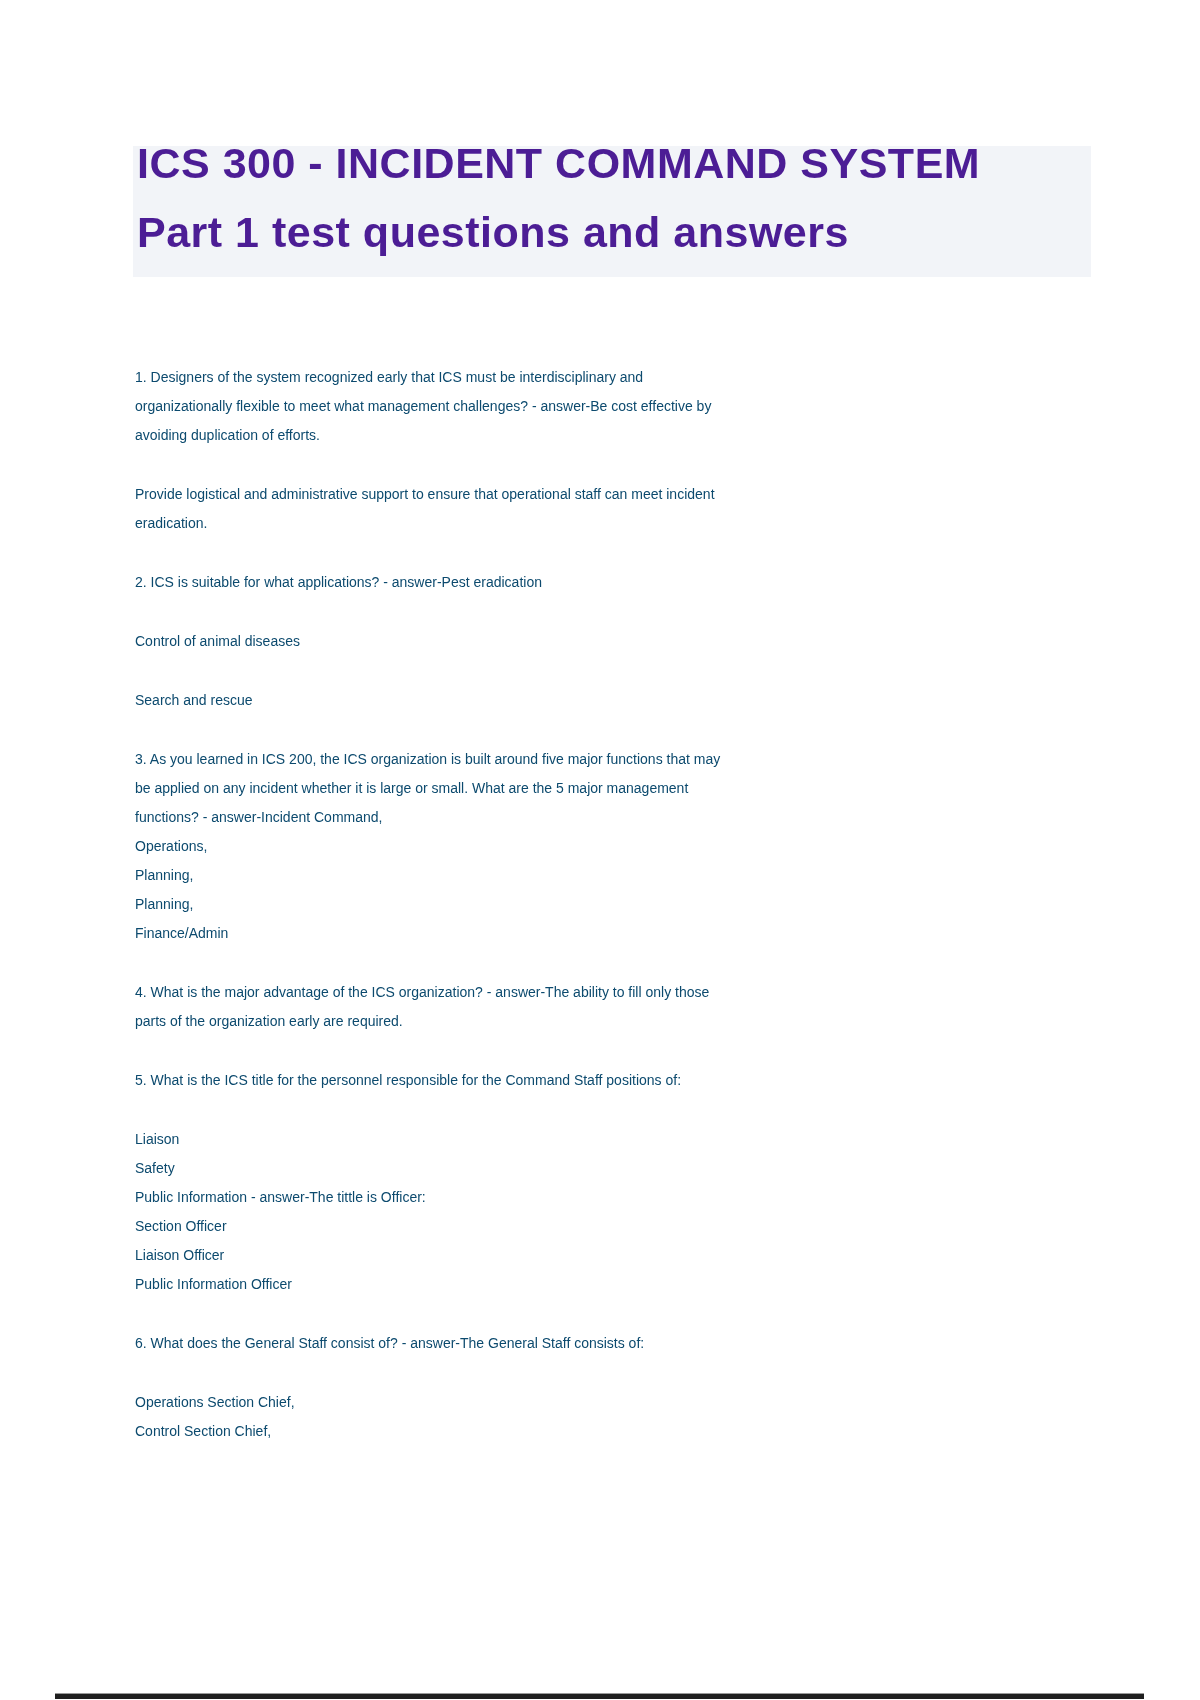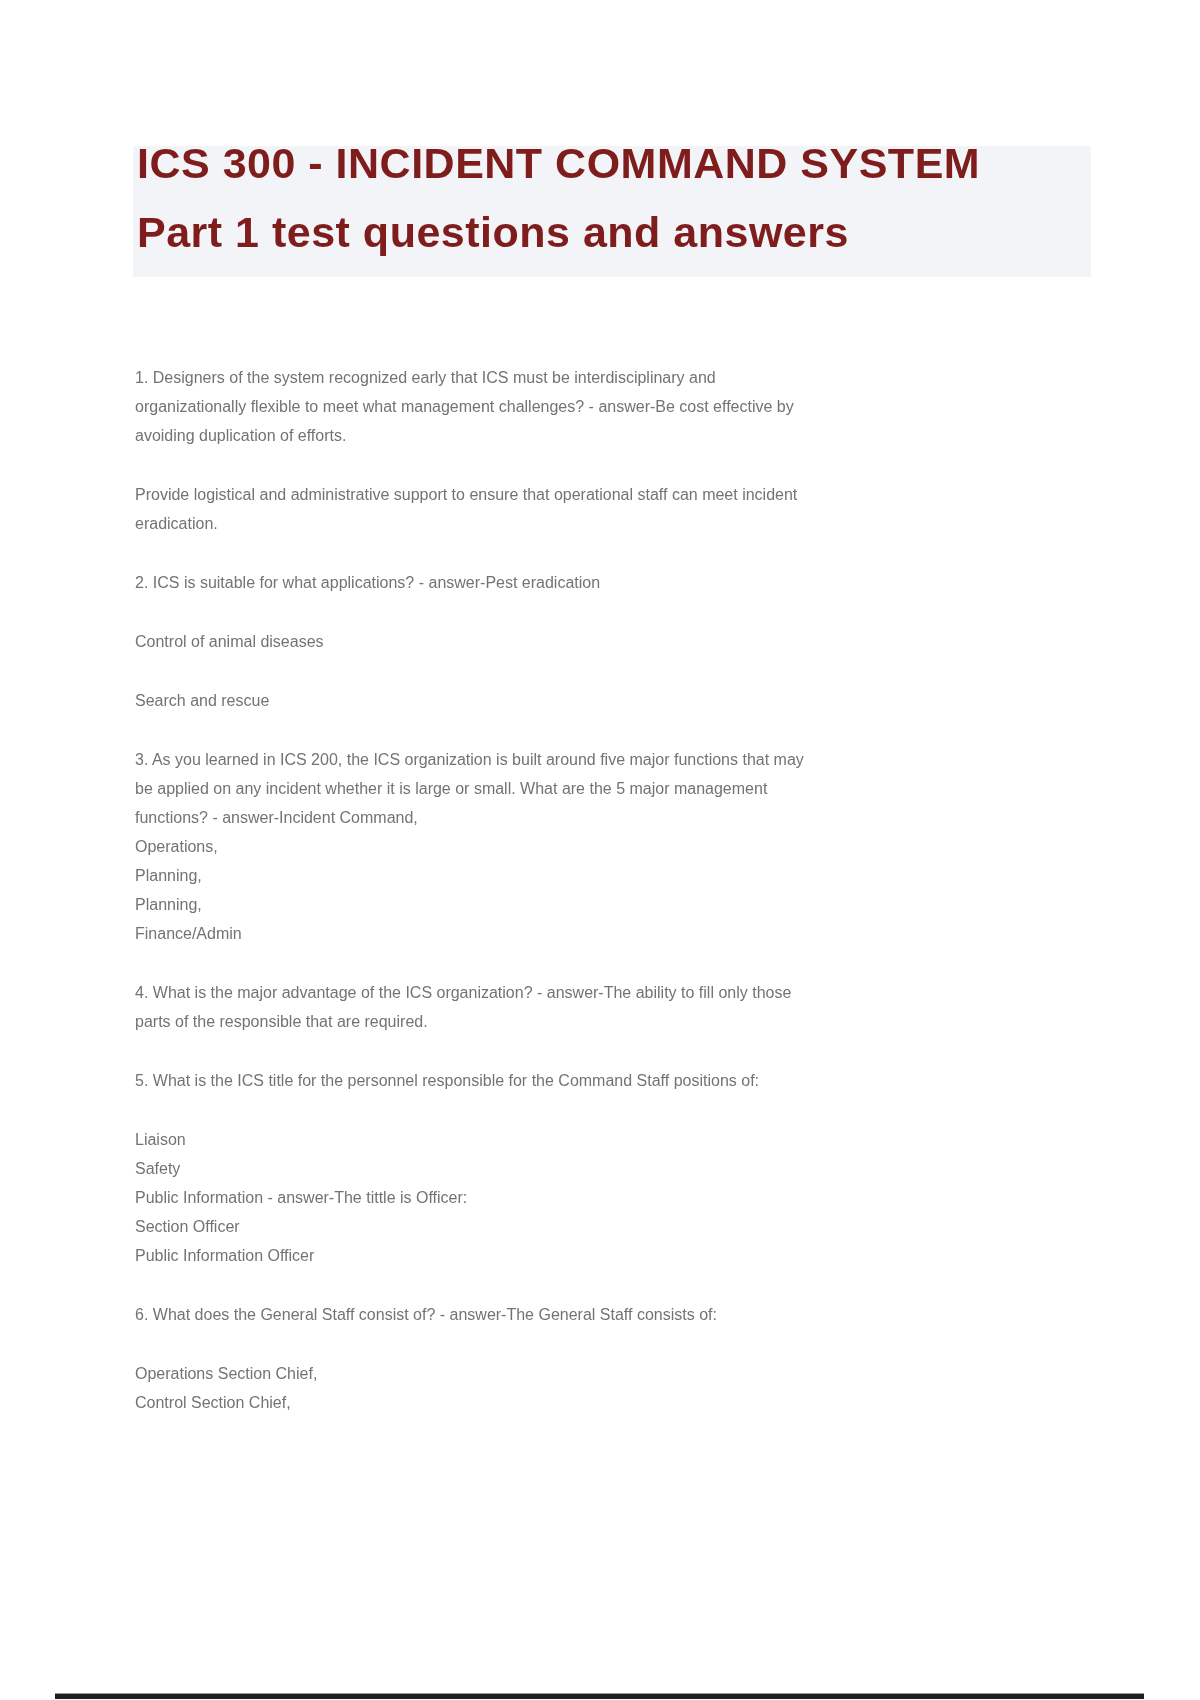--- a/index.html
+++ b/index.html
@@ -20,33 +20,33 @@
     left: 133px;
     top: 146px;
     width: 958px;
     height: 131px;
     background: #f2f4f8;
   }
   .doc-title {
     position: absolute;
     left: 137px;
     top: 129px;
-    color: #7f1d1d;
+    color: #4c1d95;
     font-size: 43px;
     font-weight: bold;
     line-height: 69px;
     letter-spacing: 0.5px;
     white-space: nowrap;
   }
   .doc-body {
     position: absolute;
     left: 135px;
     top: 363px;
-    color: #737373;
-    font-size: 16px;
+    color: #0c4a6e;
+    font-size: 14px;
     line-height: 29px;
   }
   .para {
     margin: 0 0 30px 0;
   }
   .line {
     white-space: nowrap;
   }
   .bottom-bar {
     position: absolute;
@@ -100,32 +100,33 @@
       <div class="line">be applied on any incident whether it is large or small. What are the 5 major management</div>
       <div class="line">functions? - answer-Incident Command,</div>
       <div class="line">Operations,</div>
       <div class="line">Planning,</div>
       <div class="line">Planning,</div>
       <div class="line">Finance/Admin</div>
     </div>
 
     <div class="para">
       <div class="line">4. What is the major advantage of the ICS organization? - answer-The ability to fill only those</div>
-      <div class="line">parts of the responsible that are required.</div>
+      <div class="line">parts of the organization early are required.</div>
     </div>
 
     <div class="para">
       <div class="line">5. What is the ICS title for the personnel responsible for the Command Staff positions of:</div>
     </div>
 
     <div class="para">
       <div class="line">Liaison</div>
       <div class="line">Safety</div>
       <div class="line">Public Information - answer-The tittle is Officer:</div>
       <div class="line">Section Officer</div>
+      <div class="line">Liaison Officer</div>
       <div class="line">Public Information Officer</div>
     </div>
 
     <div class="para">
       <div class="line">6. What does the General Staff consist of? - answer-The General Staff consists of:</div>
     </div>
 
     <div class="para">
       <div class="line">Operations Section Chief,</div>
       <div class="line">Control Section Chief,</div>

